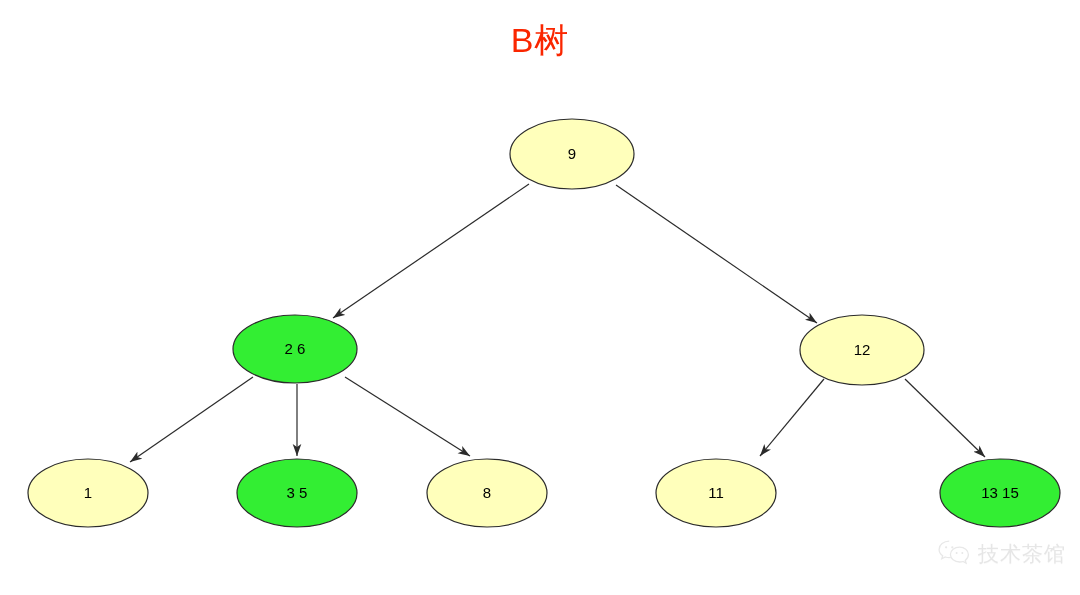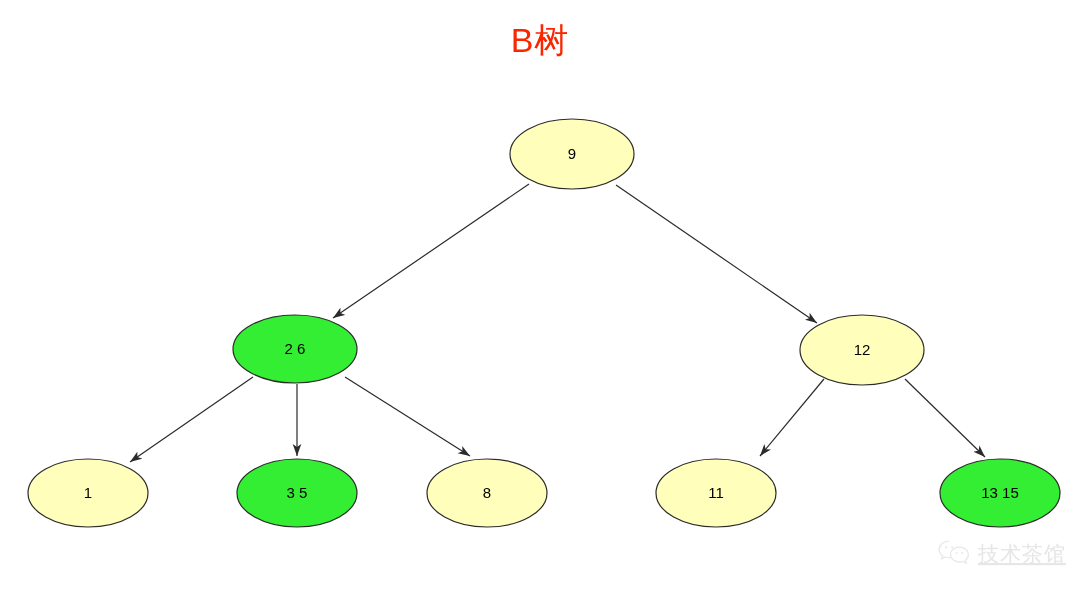--- a/index.html
+++ b/index.html
@@ -49,21 +49,20 @@
     opacity: 1;
     pointer-events: none;
   }
   .wm-text {
     color: #e6e6e6;
     font-size: 21px;
     font-family: "DejaVu Sans", sans-serif;
     letter-spacing: 1px;
     line-height: 1;
     text-shadow: 0 1px 0 #fbfbfb;
-    text-decoration: underline;
   }
 </style>
 </head>
 <body>
 
 <div id="canvas">
 
   <div id="title">B树</div>
 
   <svg class="tree-svg" width="1080" height="595" viewBox="0 0 1080 595" xmlns="http://www.w3.org/2000/svg">

